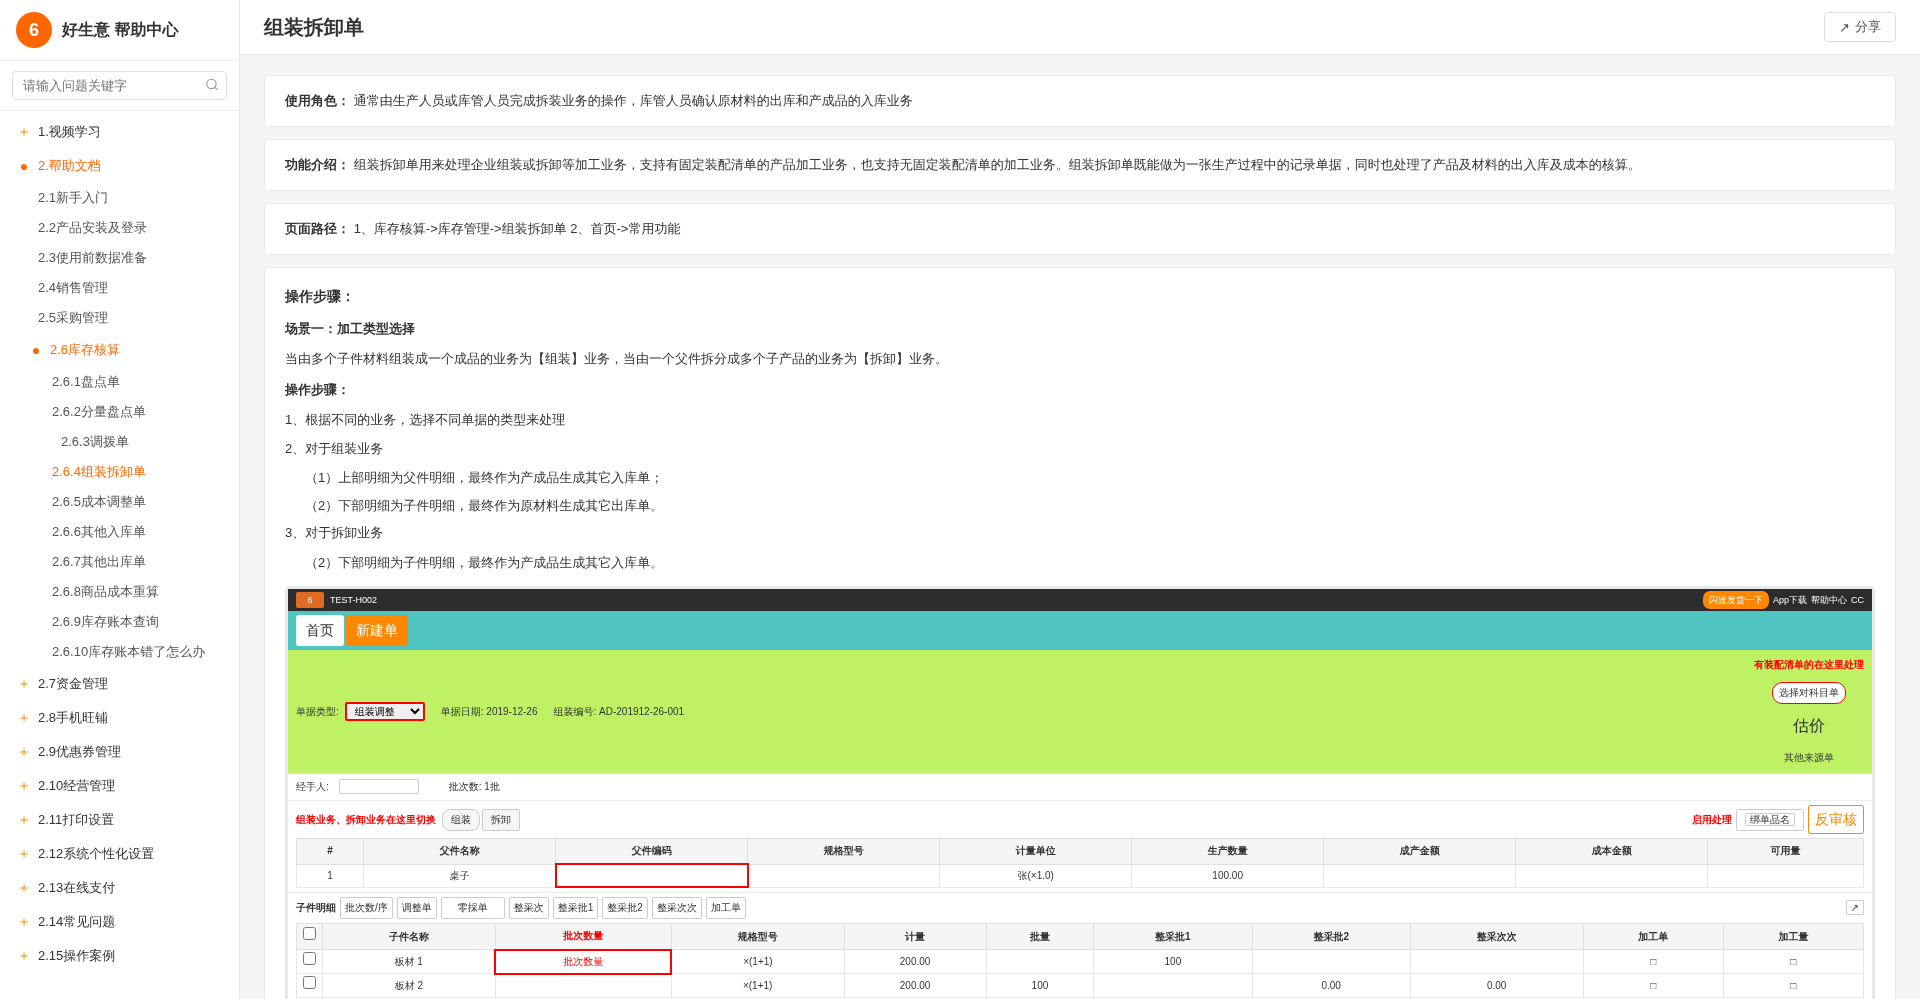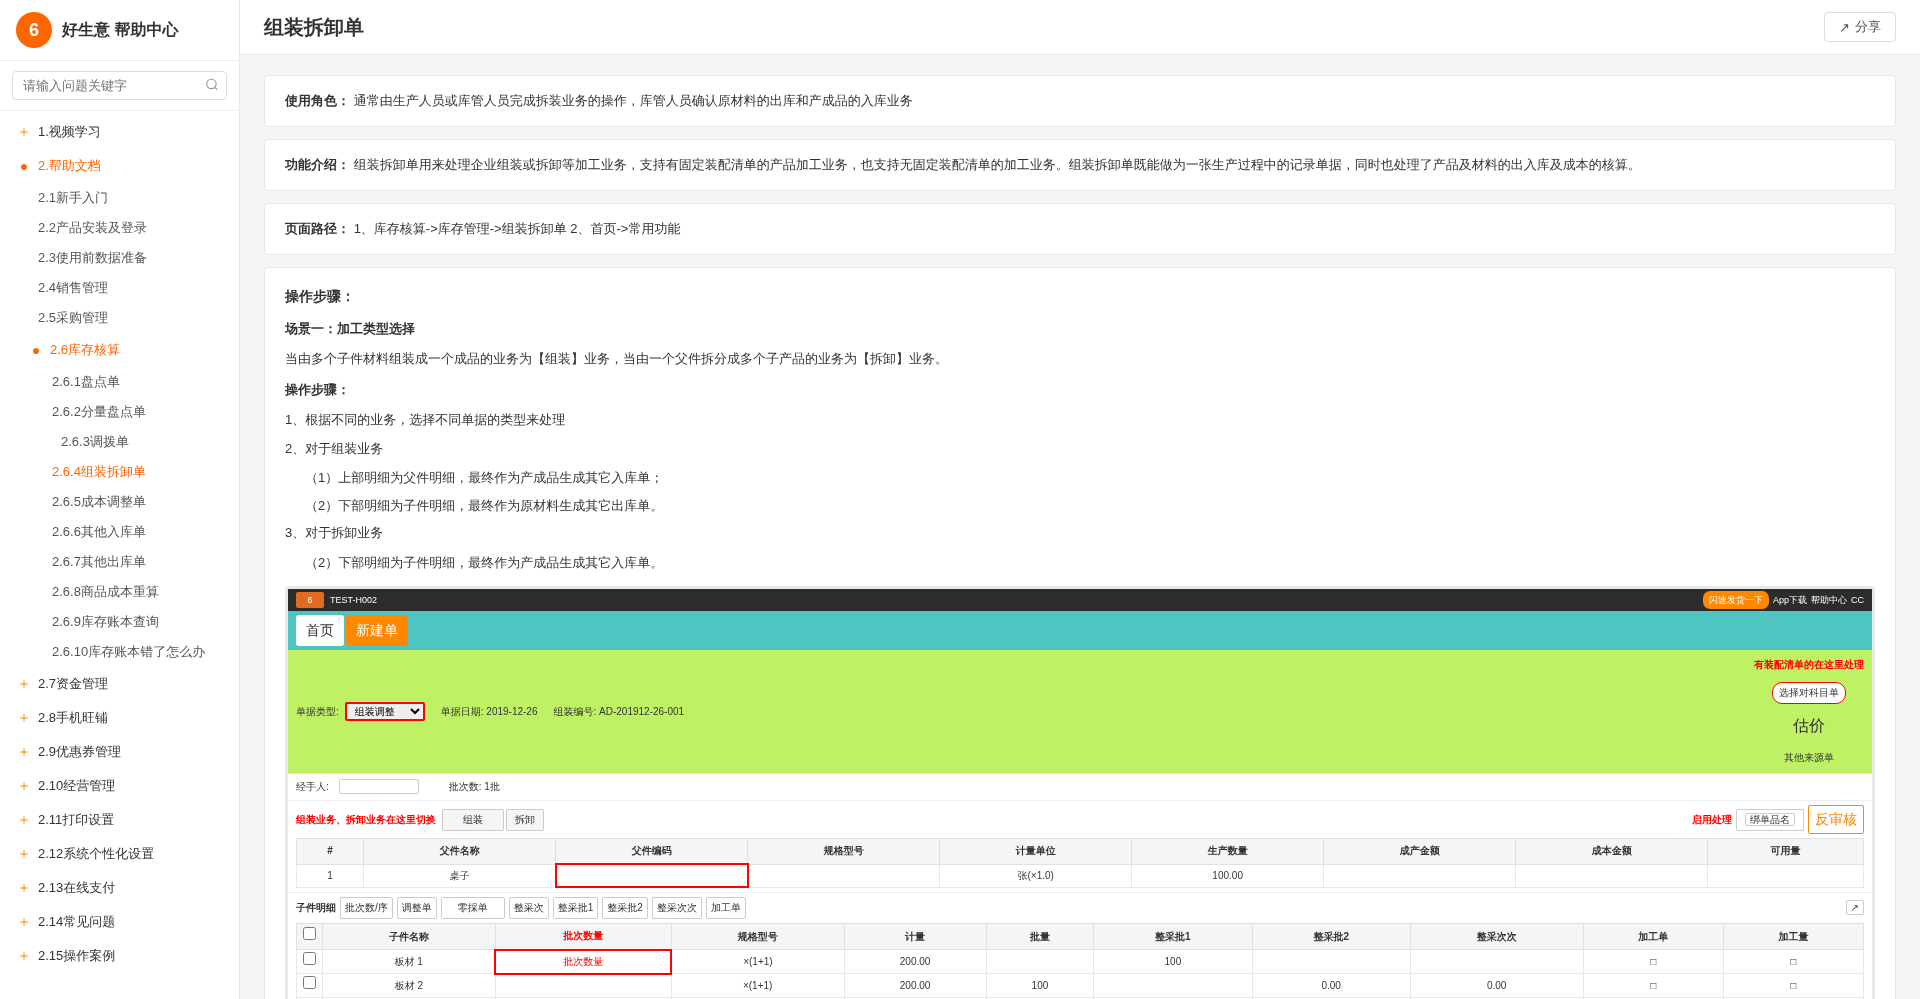--- a/index.html
+++ b/index.html
@@ -285,21 +285,21 @@
             <div style="padding:4px 8px; background:#fff; display:flex; align-items:center; gap:10px; border-bottom:1px solid #eee;">
               <span style="font-size:10px;">经手人:</span>
               <input class="mock-input" style="width: 60px;">
               <span style="font-size:10px; margin-left:20px;">批次数: 1批</span>
             </div>
 
             <div style="position:relative; background:#fff; padding:4px 8px; border-bottom:1px solid #eee;">
               <div style="display:flex; align-items:center; gap:6px; margin-bottom:4px;">
                 <span style="font-size:10px; color:red; font-weight:bold;">组装业务、拆卸业务在这里切换</span>
                 <div style="display:flex; gap:2px;">
-                  <span style="border:1px solid #ccc; border-radius:2px; padding:1px 20px; font-size:10px; background:#f5f5f5; cursor:pointer;">组装</span>
+                  <span style="border:1px solid #ccc; border-radius:8px; padding:1px 8px; font-size:10px; background:#f5f5f5; cursor:pointer;">组装</span>
                   <span style="border:1px solid #ccc; border-radius:2px; padding:1px 8px; font-size:10px; background:#f5f5f5; cursor:pointer;">拆卸</span>
                 </div>
                 <div style="margin-left:auto; display:flex; align-items:center; gap:4px;">
                   <span style="font-size:10px; color:red; font-weight:bold;">启用处理</span>
                   <div style="border:1px solid #ccc; padding:1px 8px; font-size:10px; background:#fff; border-radius:2px;">
                     <span style="font-size:10px; border:1px solid #ccc; padding:0 4px; border-radius:2px;">绑单品名</span>
                   </div>
                   <span style="font-size:14px; border:1px solid #ff8800; color:#ff8800; padding:1px 6px; border-radius:2px; cursor:pointer;">反审核</span>
                 </div>
               </div>

